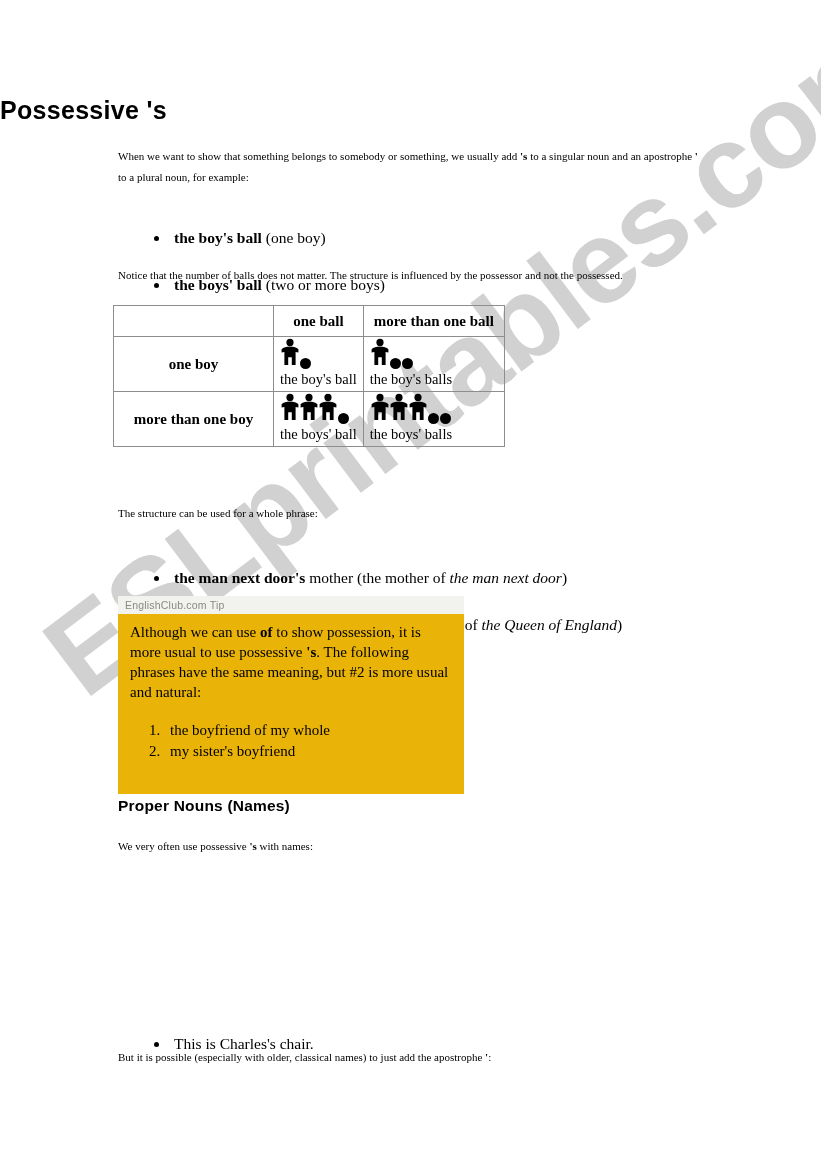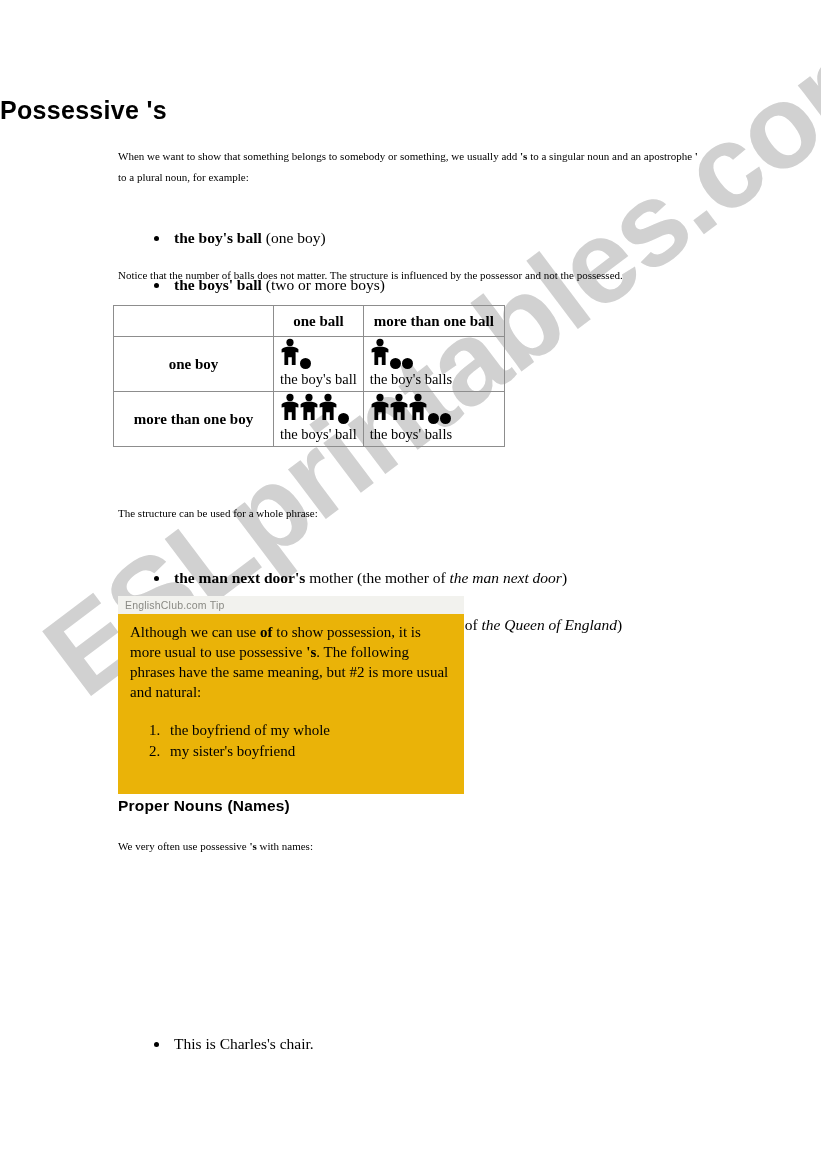--- a/index.html
+++ b/index.html
@@ -309,14 +309,15 @@
   <div class="section-head" style="top:797px;">Proper Nouns (Names)</div>
 
   <div class="para" style="top:836px;"><span>We very often use possessive </span><b>'s</b><span> with names:</span></div>
 
 
 
   <ul class="bullets" style="top:1008px;">
     <li>This is Charles's chair.</li>
   </ul>
 
+  <div class="para" style="top:1047px;"><span>But it is possible (especially with older, classical names) to just add the apostrophe </span><b>'</b><span>:</span></div>
 
 </div>
 
 </body></html>

